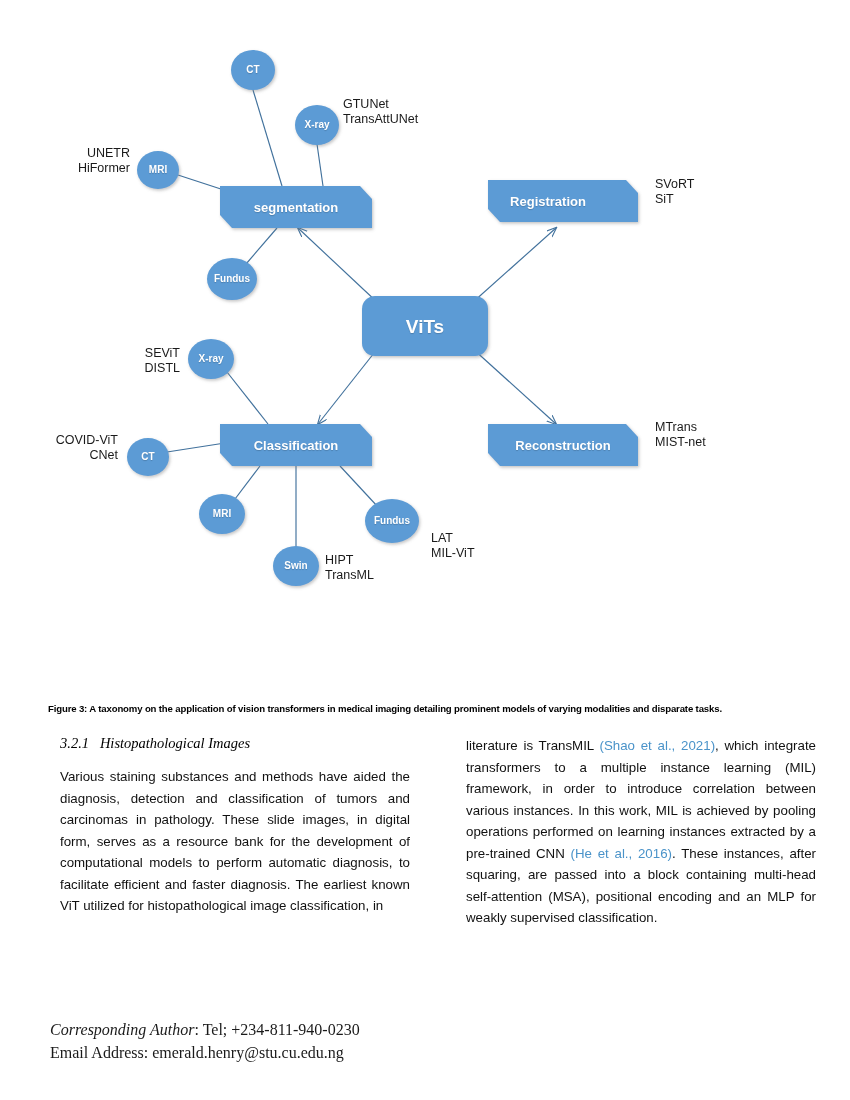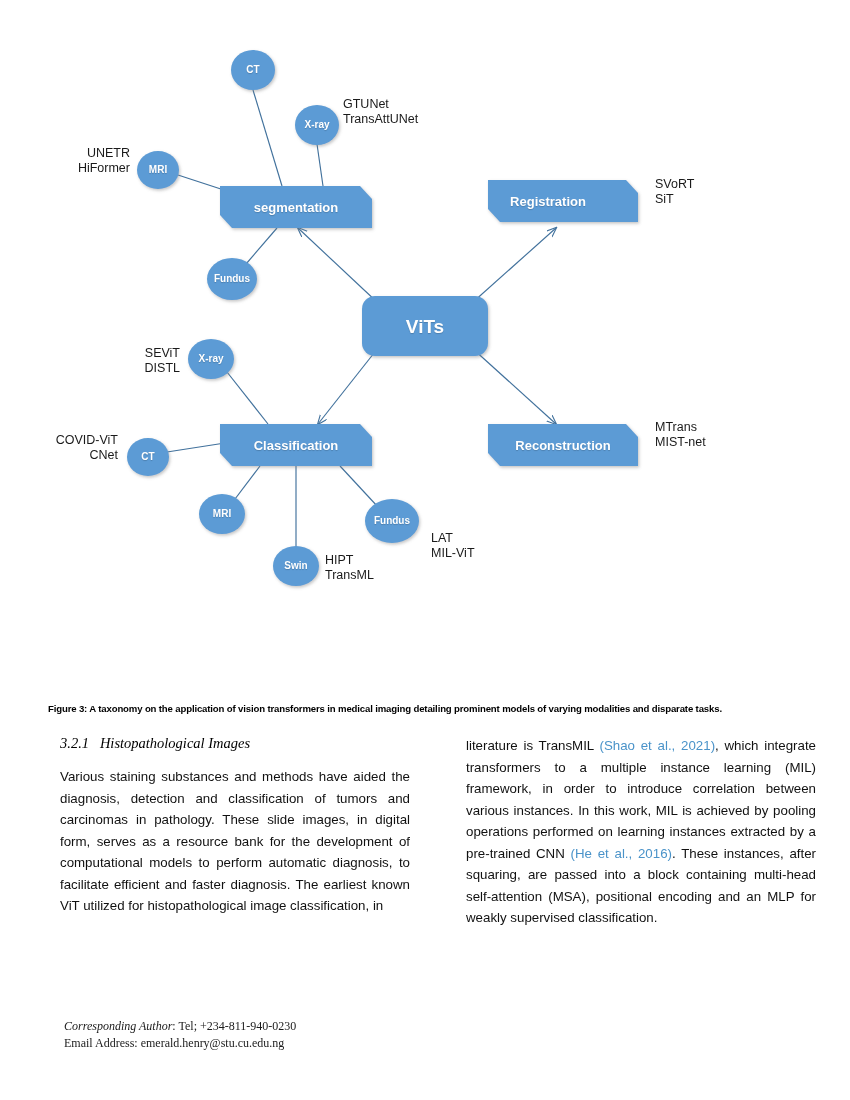--- a/index.html
+++ b/index.html
@@ -93,24 +93,24 @@
     line-height: 1.62;
     text-align: justify;
     margin: 0;
     color: #111;
   }
   .cite { color: #4a93c9; }
 
   
   #footer {
     position: absolute;
-    left: 64px;
+    left: 50px;
     top: 1018px;
     font-family: "Liberation Serif", serif;
-    font-size: 12px;
+    font-size: 16px;
     line-height: 1.45;
     color: #1a1a1a;
   }
   #footer .ital { font-style: italic; }
 </style>
 </head>
 <body>
 
 <div id="figure-area">
 

